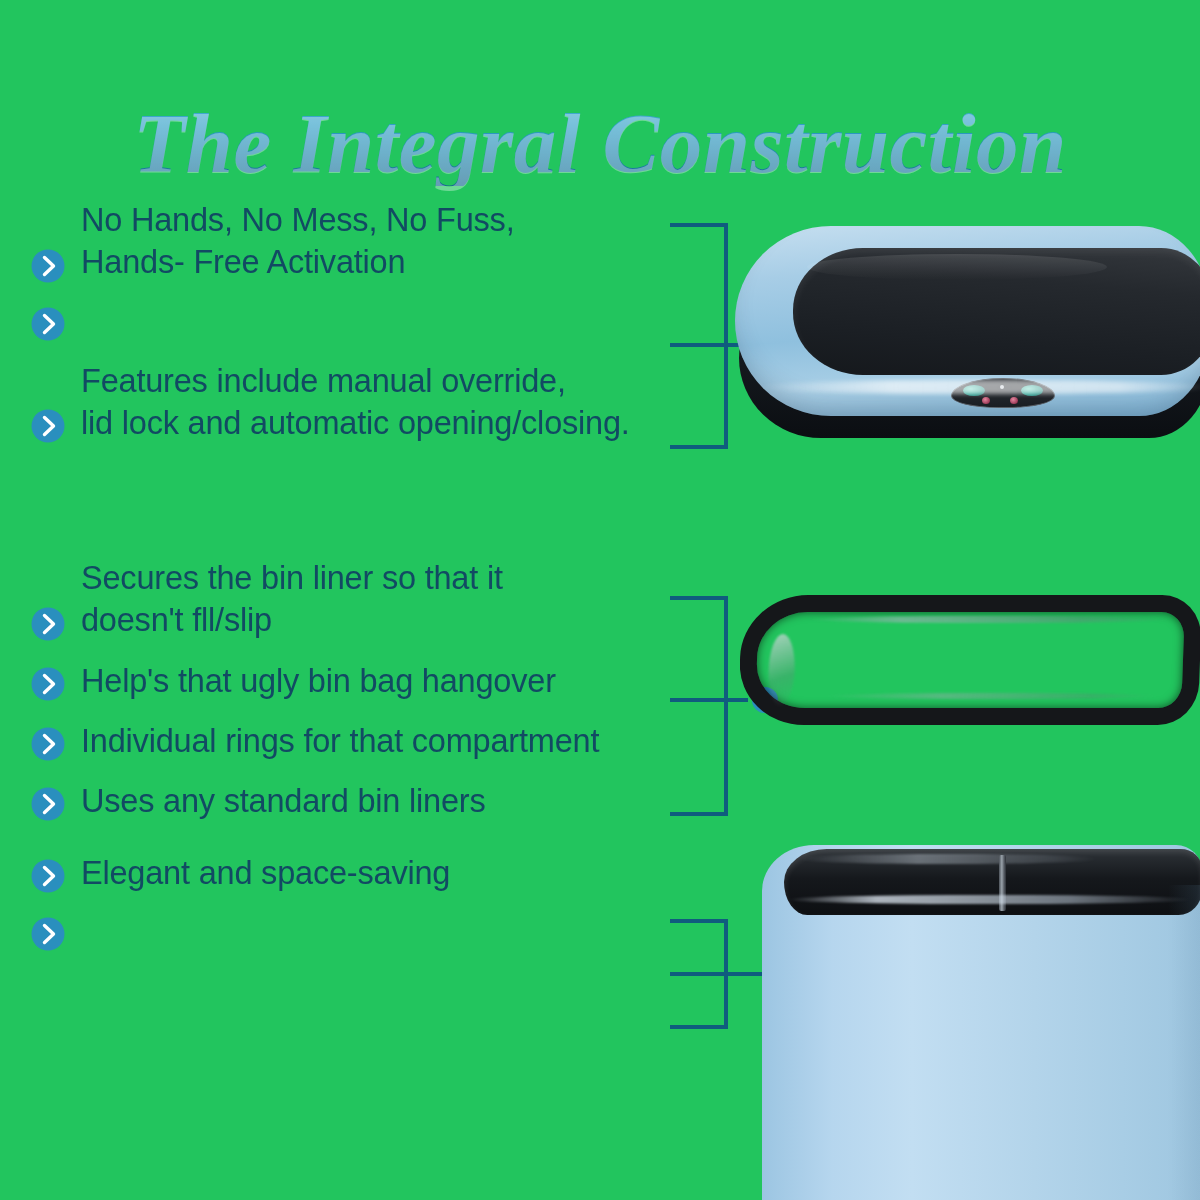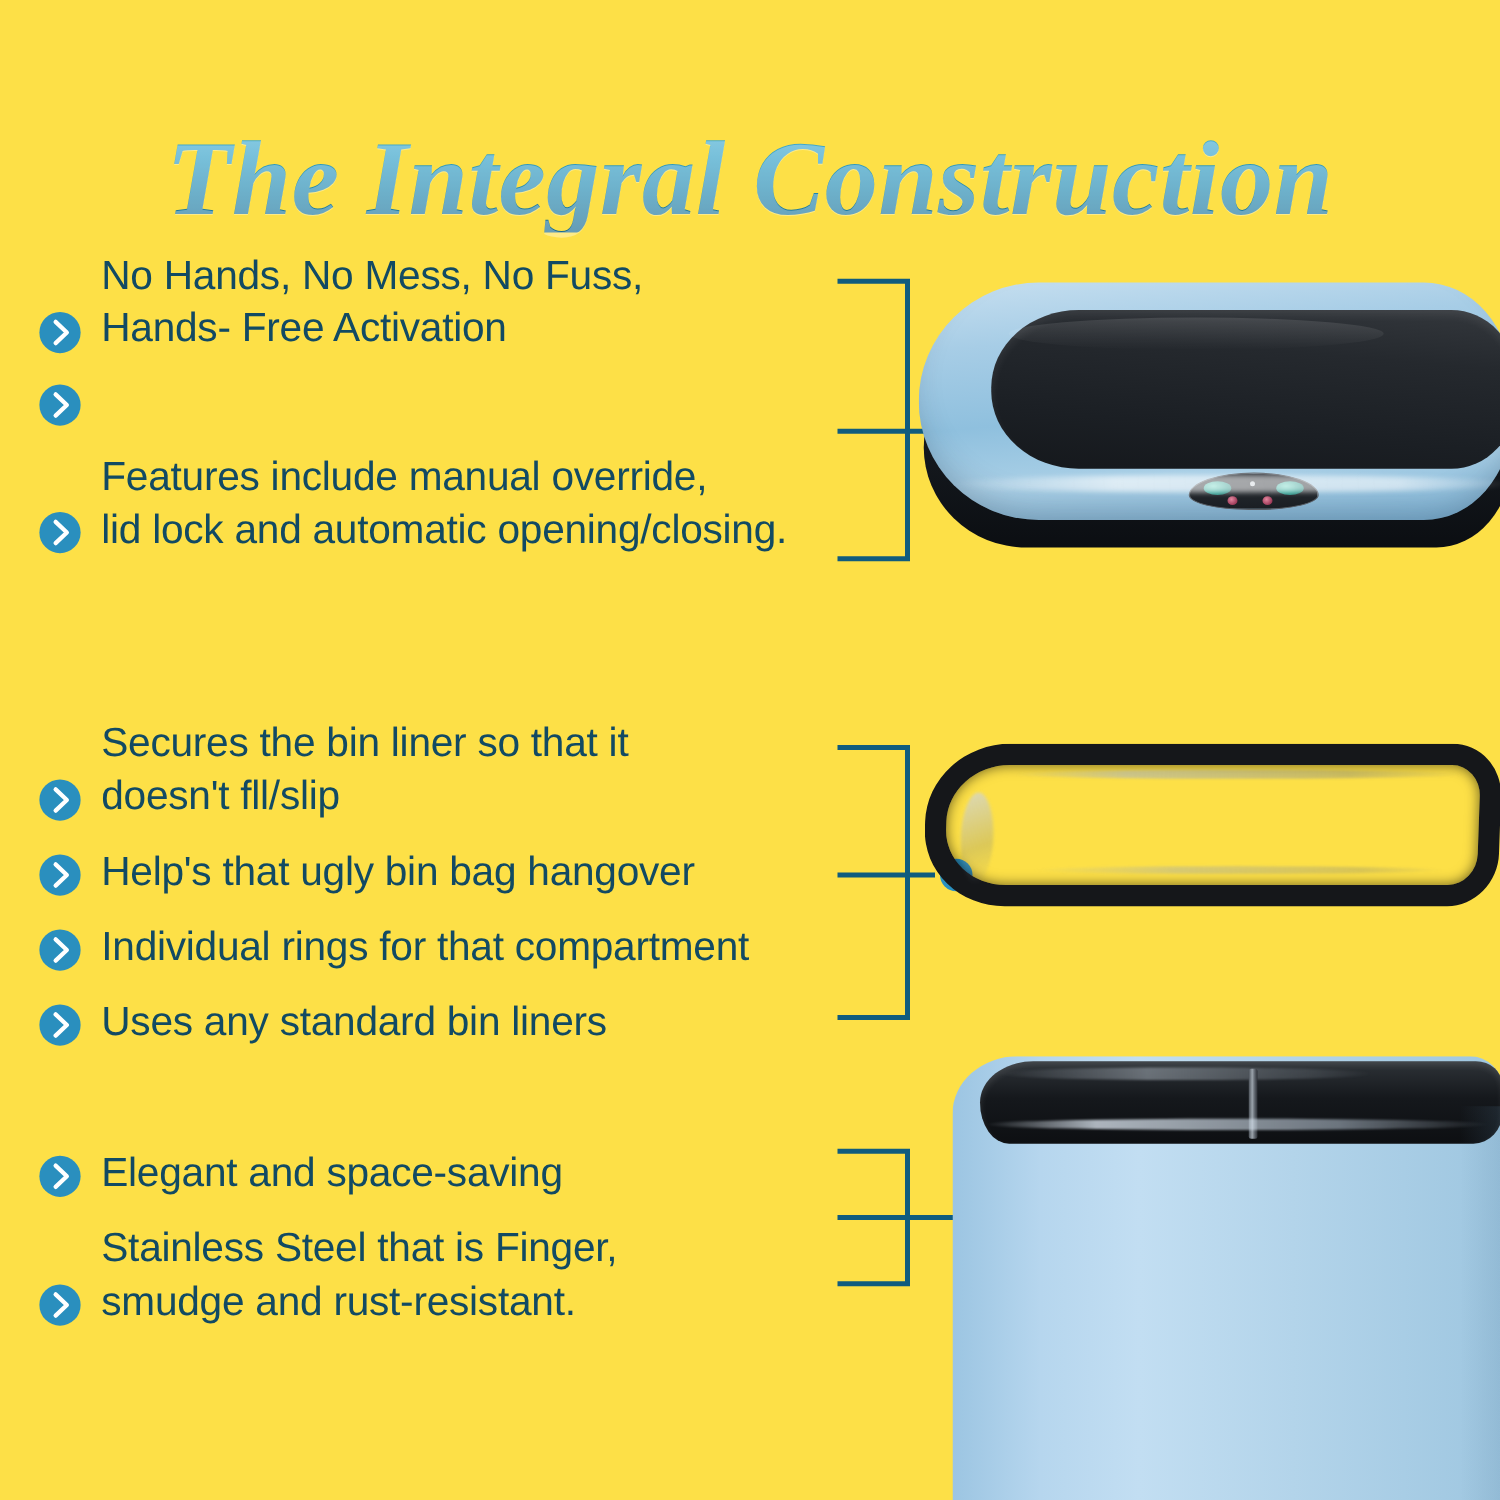--- a/index.html
+++ b/index.html
@@ -7,21 +7,21 @@
     padding: 0;
     background: #ffffff;
   }
   body {
     font-family: "Liberation Sans", sans-serif;
   }
   #page {
     position: relative;
     width: 1200px;
     height: 1200px;
-    background: #fde047;
+    background: #22c55e;
     overflow: hidden;
   }
 
   
   .title-wrap {
     position: absolute;
     top: 44px;
     left: 0;
     width: 1200px;
     text-align: center;
@@ -41,22 +41,22 @@
     -webkit-text-fill-color: transparent;
     text-shadow: 0 1px 0 rgba(255,255,255,0.35);
   }
 
   
   .group {
     position: absolute;
     left: 30px;
   }
   #group-1 { top: 199px; }
-  #group-2 { top: 573px; }
-  #group-3 { top: 917px; }
+  #group-2 { top: 557px; }
+  #group-3 { top: 852px; }
 
   .bullet-row {
     display: flex;
     align-items: flex-end;
     margin-bottom: 18px;
   }
   .bullet-row:last-child { margin-bottom: 0; }
 
   .bullet-icon {
     flex: 0 0 auto;
@@ -403,22 +403,20 @@
       </span>
       <span class="bullet-text">Elegant and space-saving</span>
     </div>
     <div class="bullet-row">
       <span class="bullet-icon">
         <svg width="36" height="36" viewBox="0 0 36 36">
           <circle cx="18" cy="18" r="16.5" fill="#2a8fbe"></circle>
           <path d="M14.5 9.5 L23.5 18 L14.5 26.5" fill="none" stroke="#ffffff" stroke-width="3.4" stroke-linecap="round" stroke-linejoin="round"></path>
         </svg>
       </span>
-      <span class="bullet-text">Stainless Steel that is Finger,
-smudge and rust-resistant.</span>
     </div>
   </div>
 
   <div class="bracket" id="connector-1" style="left:668px; top:222px;">
     <svg width="80" height="228" viewBox="0 0 80 228">
       <path d="M2 3 H58 V225 H2" fill="none" stroke="#105c7e" stroke-width="4"></path>
       <line x1="2" y1="123" x2="74" y2="123" stroke="#105c7e" stroke-width="4"></line>
     </svg>
   </div>
 

